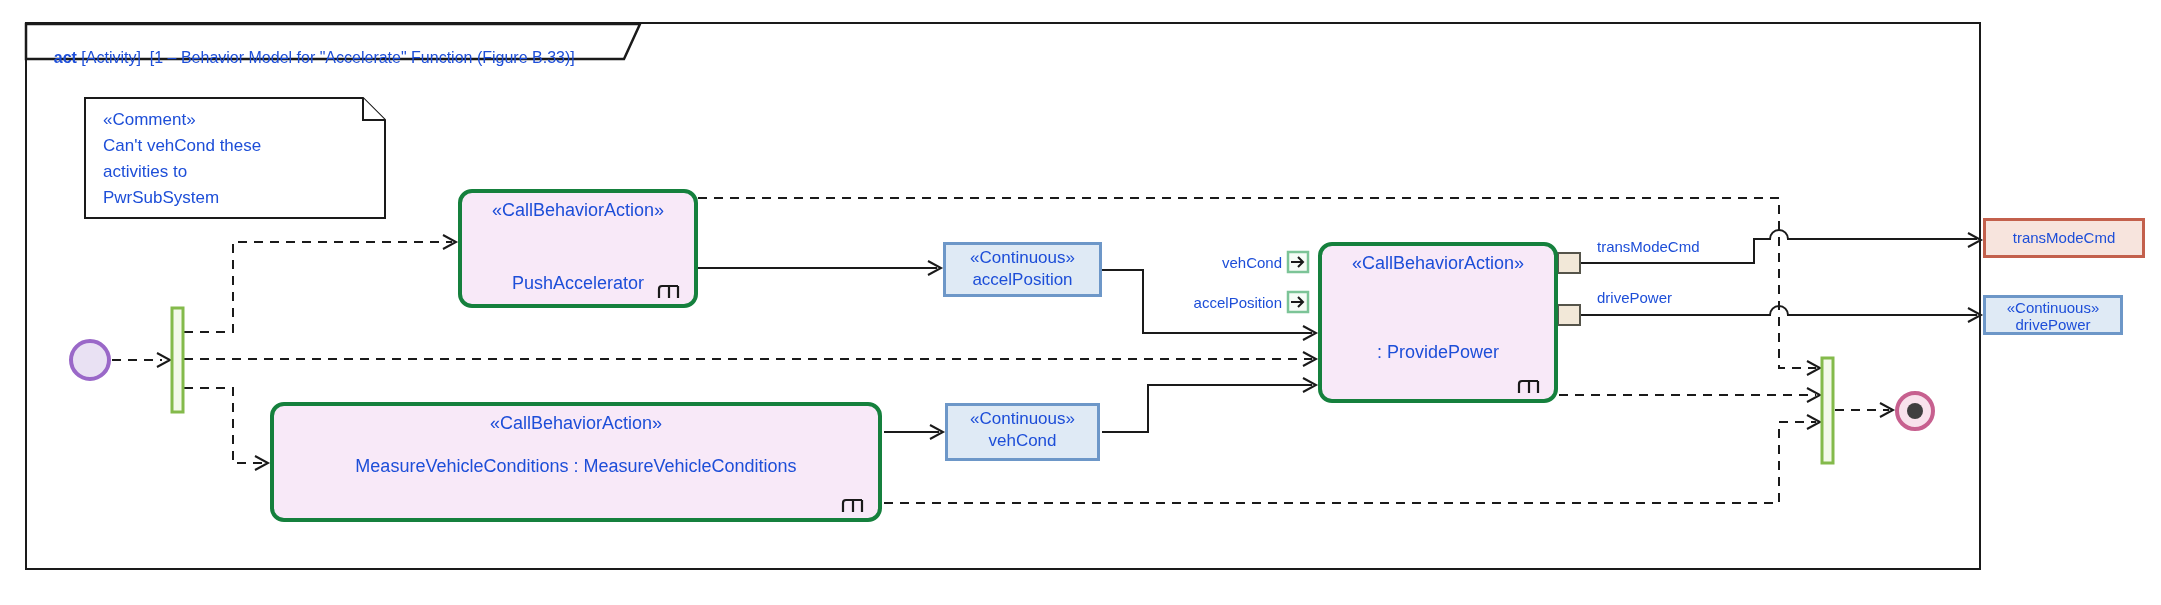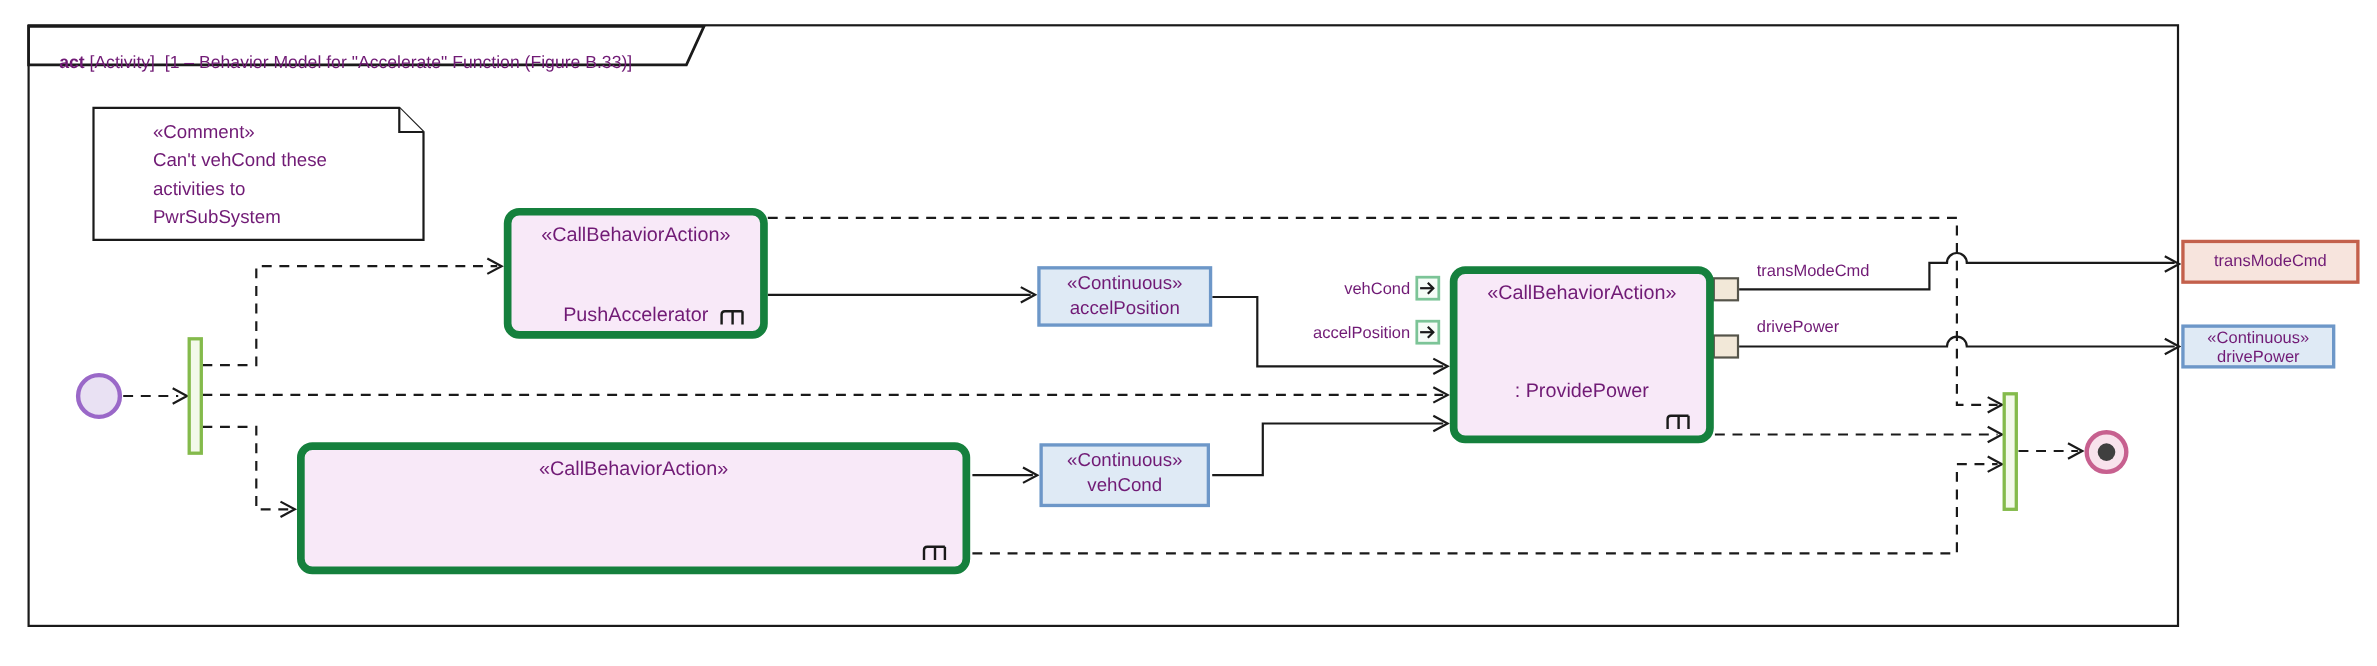--- a/index.html
+++ b/index.html
@@ -1,40 +1,40 @@
 <!DOCTYPE html>
 <html><head>
 <meta charset="utf-8">
 <style>
   html,body { margin:0; padding:0; background:#ffffff; }
   .canvas {
     position:relative; width:2161px; height:605px; overflow:hidden;
-    font-family:"Liberation Sans", sans-serif; color:#701a75;
+    font-family:"Liberation Sans", sans-serif; color:#1d4ed8;
     background:#ffffff;
   }
   .abs { position:absolute; }
 
   
   .frame {
     position:absolute; left:25px; top:22px; width:1956px; height:548px;
     border:2.5px solid #1a1a1a; box-sizing:border-box;
   }
   .frame-title {
     position:absolute; left:36px; top:31px; font-size:16px; white-space:pre;
   }
   .frame-title .kw { font-weight:bold; }
 
   
   .note-text {
-    position:absolute; left:103px; top:107px; font-size:17px; line-height:26px;margin-left:36px;
+    position:absolute; left:103px; top:107px; font-size:17px; line-height:26px;
   }
 
   
   .action {
-    position:absolute; background:#f8e9f8; border:7px solid #15803d;
+    position:absolute; background:#f8e9f8; border:4px solid #15803d;
     border-radius:14px; box-sizing:border-box;
   }
   .action .stereo { text-align:center; font-size:18px; margin-top:7px; }
   .action .aname { position:absolute; left:0; right:0; text-align:center; font-size:18px; }
   .rake { position:absolute; right:12px; bottom:5px; }
 
   
   .obj {
     position:absolute; background:#dfeaf5; border:3px solid #6d97c8;
     box-sizing:border-box; text-align:center; font-size:17px; line-height:22px;
@@ -183,20 +183,21 @@
   <div class="action" style="left:1318px; top:242px; width:240px; height:161px;">
     <div class="stereo">«CallBehaviorAction»</div>
     <div class="aname" style="top:96px;">: ProvidePower</div>
     <svg class="rake" width="26" height="16" viewBox="0 0 26 16">
       <path d="M3 15 V6 Q3 3 6 3 H22 M13 3 V15 M22 3 V15" stroke="#1a1a1a" stroke-width="2.2" fill="none"></path>
     </svg>
   </div>
 
   <div class="action" style="left:270px; top:402px; width:612px; height:120px;">
     <div class="stereo">«CallBehaviorAction»</div>
+    <div class="aname" style="top:50px;">MeasureVehicleConditions : MeasureVehicleConditions</div>
     <svg class="rake" width="26" height="16" viewBox="0 0 26 16">
       <path d="M3 15 V6 Q3 3 6 3 H22 M13 3 V15 M22 3 V15" stroke="#1a1a1a" stroke-width="2.2" fill="none"></path>
     </svg>
   </div>
 
   <div class="obj" style="left:943px; top:242px; width:159px; height:55px;">
     <div>«Continuous»</div>
     <div>accelPosition</div>
   </div>
 

